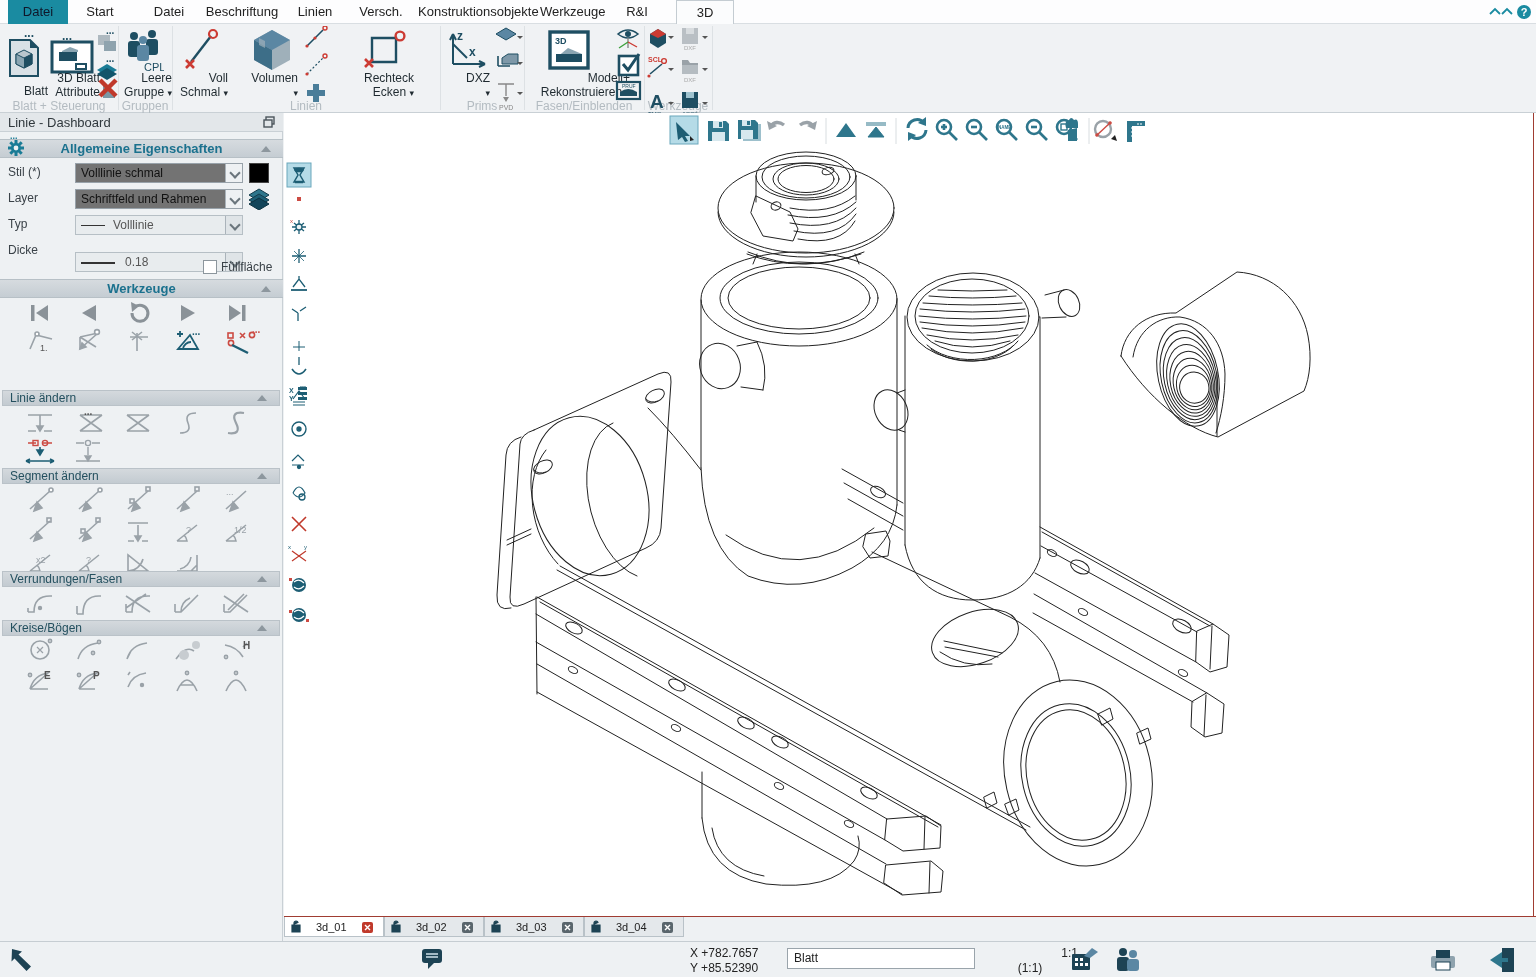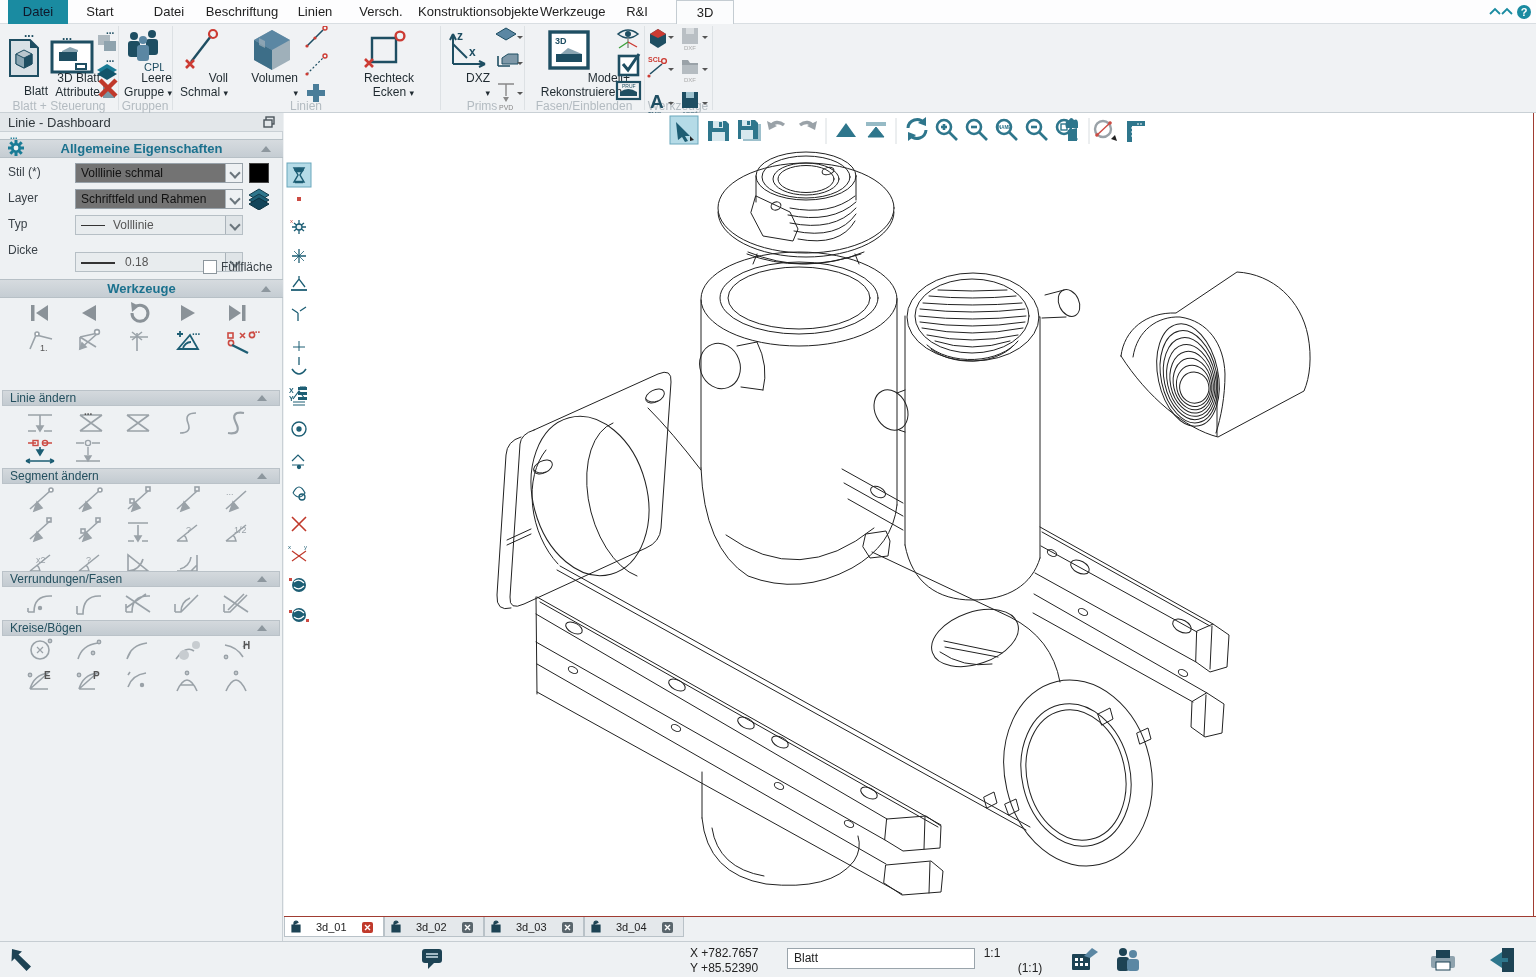--- a/index.html
+++ b/index.html
@@ -672,21 +672,21 @@
 <path d="M2 2 L12 4.5 L8.5 7.5 L21 19.5 L16.5 24 L4.5 11.5 L1.5 14.5 Z" fill="#1d4354" stroke="none"></path>
 </svg>
 <svg class="abs" style="left:420px;top:4px" width="26" height="26" viewBox="0 0 26 26">
 <rect x="2" y="3" width="20" height="14" rx="3" fill="#1d4354"></rect>
 <path d="M8 17 l0 6 l6 -6 z" fill="#1d4354"></path>
 <path d="M6 8 h12 M6 11 h12" stroke="#cfe2ea" stroke-width="1.6"></path>
 </svg>
 <div class="stext" style="left:690px;top:4px">X +782.7657</div>
 <div class="stext" style="left:690px;top:19px">Y +85.52390</div>
 <div class="abs" style="left:787px;top:6px;width:188px;height:21px;background:#fff;border:1px solid #9aa4ab;font-size:12px;color:#222;line-height:19px;padding-left:6px">Blatt</div>
-<div class="stext" style="left:972px;top:4px;width:40px;text-align:center">1:1</div>
+<div class="stext" style="left:1038px;top:4px;width:40px;text-align:right">1:1</div>
 <div class="stext" style="left:1010px;top:19px;width:40px;text-align:center">(1:1)</div>
 <svg class="abs" style="left:1070px;top:4px" width="30" height="28" viewBox="0 0 30 28">
 <rect x="2" y="8" width="18" height="16" fill="#1d4354" rx="1"></rect>
 <g fill="#fff">
           <rect x="5" y="12" width="3" height="3"></rect>
           <rect x="10" y="12" width="3" height="3"></rect>
           <rect x="5" y="17" width="3" height="3"></rect>
           <rect x="10" y="17" width="3" height="3"></rect>
           <rect x="15" y="17" width="3" height="3"></rect>
         </g>

